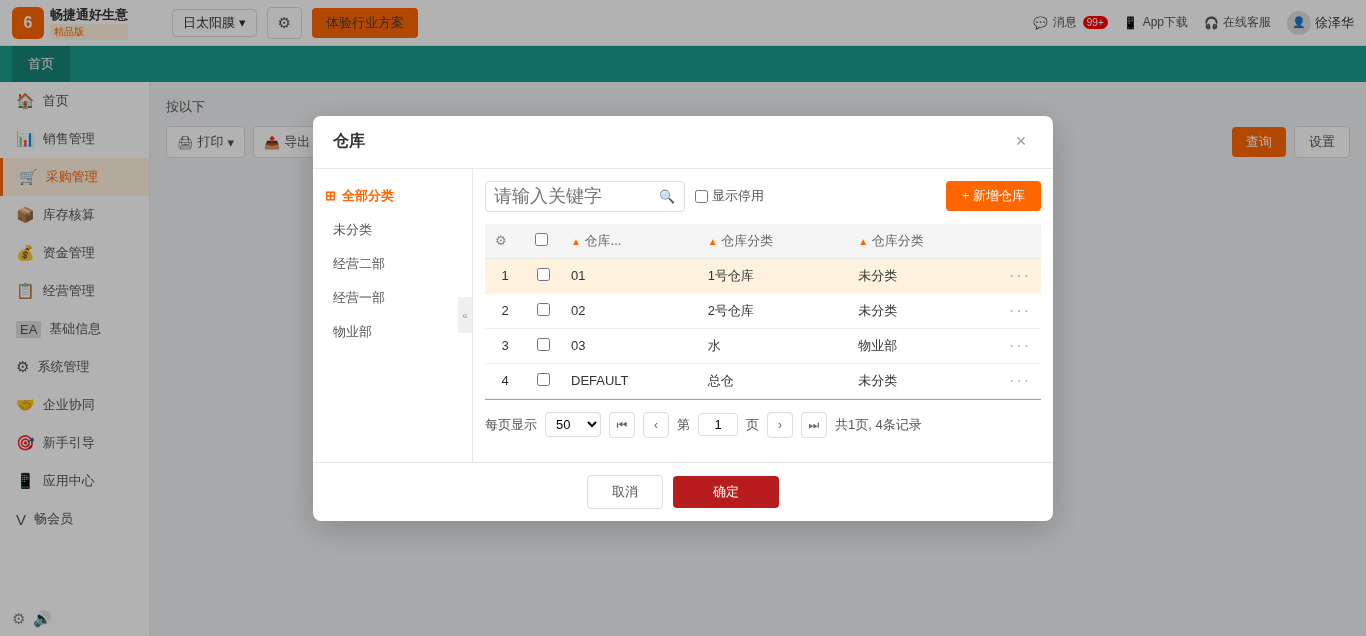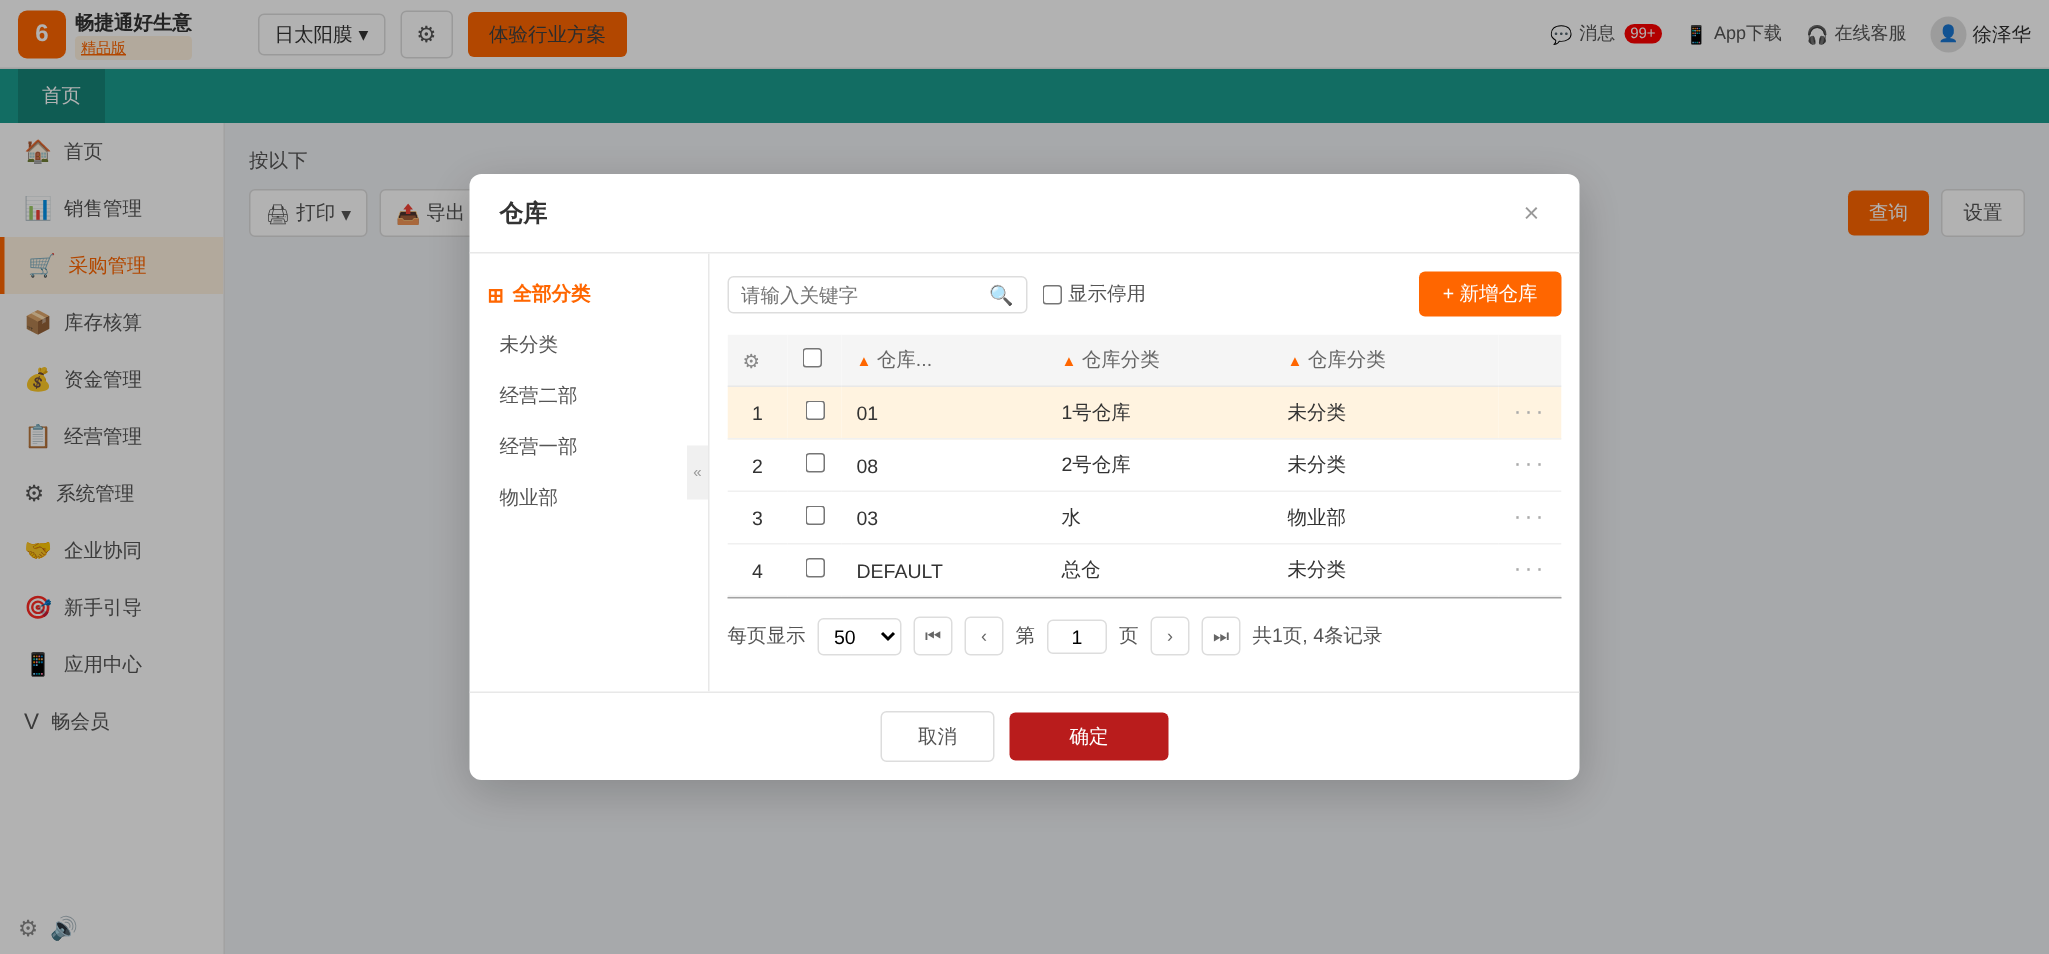--- a/index.html
+++ b/index.html
@@ -19,21 +19,21 @@
       display: flex; align-items: center; gap: 6px;
       width: 150px;
     }
     .logo-icon {
       width: 32px; height: 32px;
       background: #f60;
       border-radius: 6px;
       display: flex; align-items: center; justify-content: center;
       color: #fff; font-weight: bold; font-size: 16px;
     }
-    .logo-badge { font-size: 10px; color: #f60; background: #fff3e0; padding: 1px 4px; border-radius: 3px; text-decoration: underline; }
+    .logo-badge { font-size: 10px; color: #f60; background: #fff3e0; padding: 1px 4px; border-radius: 3px; }
     .store-select {
       display: flex; align-items: center; gap: 4px;
       background: #fff; border: 1px solid #ddd; border-radius: 4px;
       padding: 4px 10px; cursor: pointer; font-size: 13px; color: #333;
     }
     .experience-btn {
       background: #f60; color: #404040; border: none; border-radius: 4px;
       padding: 6px 14px; cursor: pointer; font-size: 13px;
     }
     .header-right {
@@ -144,21 +144,21 @@
     
     .search-bar {
       display: flex; align-items: center; gap: 10px; margin-bottom: 12px;
     }
     .search-input-wrap {
       display: flex; align-items: center;
       border: 1px solid #ddd; border-radius: 4px;
       padding: 4px 8px; background: #fff; width: 200px;
     }
     .search-input {
-      border: none; outline: none; font-size: 13px; width: 100%; color: #0369a1;
+      border: none; outline: none; font-size: 18px; width: 100%; color: #0369a1;
     }
     .search-icon { color: #aaa; cursor: pointer; }
     .show-disabled {
       display: flex; align-items: center; gap: 4px; color: #555; font-size: 13px; cursor: pointer;
     }
     .add-btn {
       margin-left: auto;
       background: #f60; color: #fff; border: none; border-radius: 4px;
       padding: 6px 16px; cursor: pointer; font-size: 13px; display: flex; align-items: center; gap: 4px;
     }
@@ -301,20 +301,24 @@
       <span class="sidebar-icon">📦</span>
       <span>库存核算</span>
     </div>
     <div class="sidebar-item">
       <span class="sidebar-icon">💰</span>
       <span>资金管理</span>
     </div>
     <div class="sidebar-item">
       <span class="sidebar-icon">📋</span>
       <span>经营管理</span>
+    </div>
+    <div class="sidebar-item">
+      <span class="sidebar-icon" style="font-style:normal;font-size:13px;background:#e0e0e0;padding:1px 4px;border-radius:2px;">EA</span>
+      <span>基础信息</span>
     </div>
     <div class="sidebar-item">
       <span class="sidebar-icon">⚙</span>
       <span>系统管理</span>
     </div>
     <div class="sidebar-item">
       <span class="sidebar-icon">🤝</span>
       <span>企业协同</span>
     </div>
     <div class="sidebar-item">
@@ -433,21 +437,21 @@
                 <td class="td-settings">1</td>
                 <td class="td-checkbox"><input type="checkbox" style=""></td>
                 <td>01</td>
                 <td>1号仓库</td>
                 <td>未分类</td>
                 <td class="td-more"><span class="row-more">···</span></td>
               </tr>
               <tr>
                 <td class="td-settings">2</td>
                 <td class="td-checkbox"><input type="checkbox" style=""></td>
-                <td>08</td>
+                <td>02</td>
                 <td>2号仓库</td>
                 <td>未分类</td>
                 <td class="td-more"><span class="row-more">···</span></td>
               </tr>
               <tr>
                 <td class="td-settings">3</td>
                 <td class="td-checkbox"><input type="checkbox" style=""></td>
                 <td>03</td>
                 <td>水</td>
                 <td>物业部</td>

